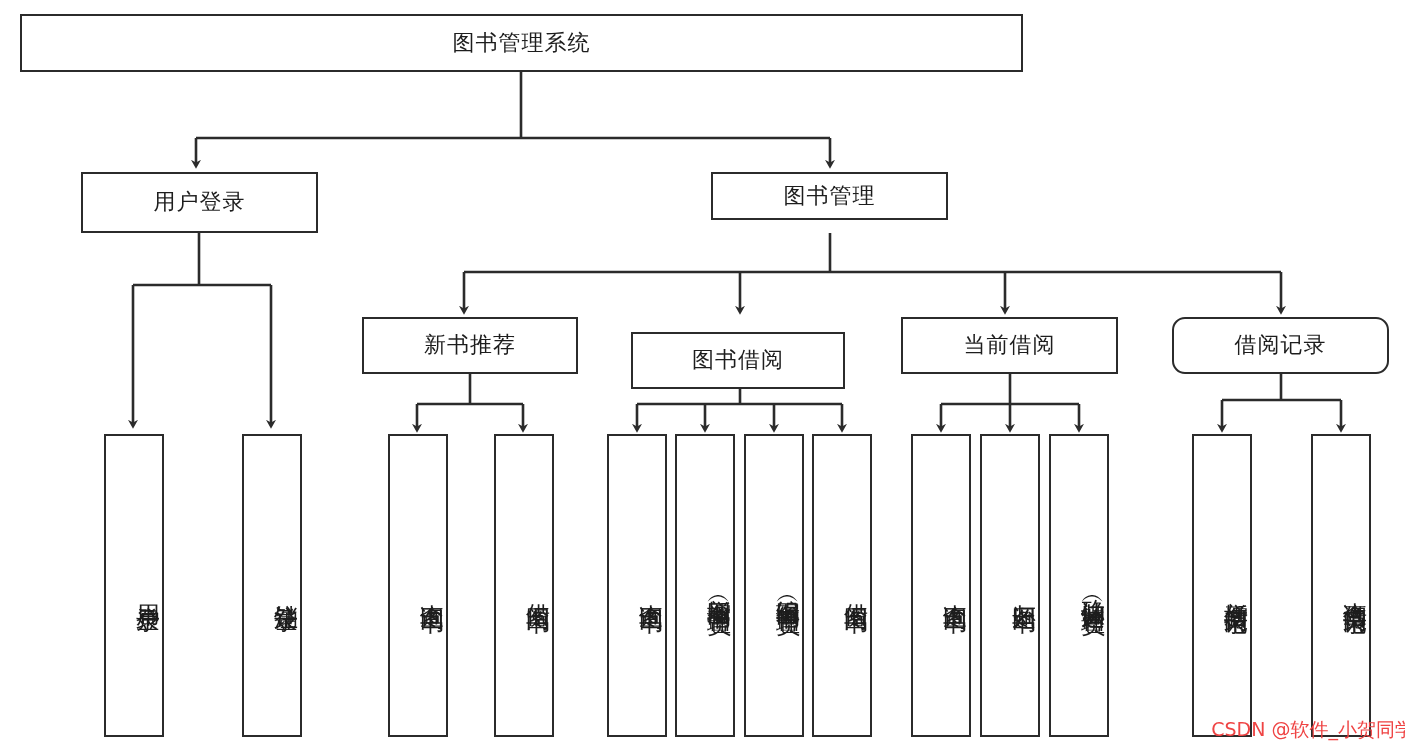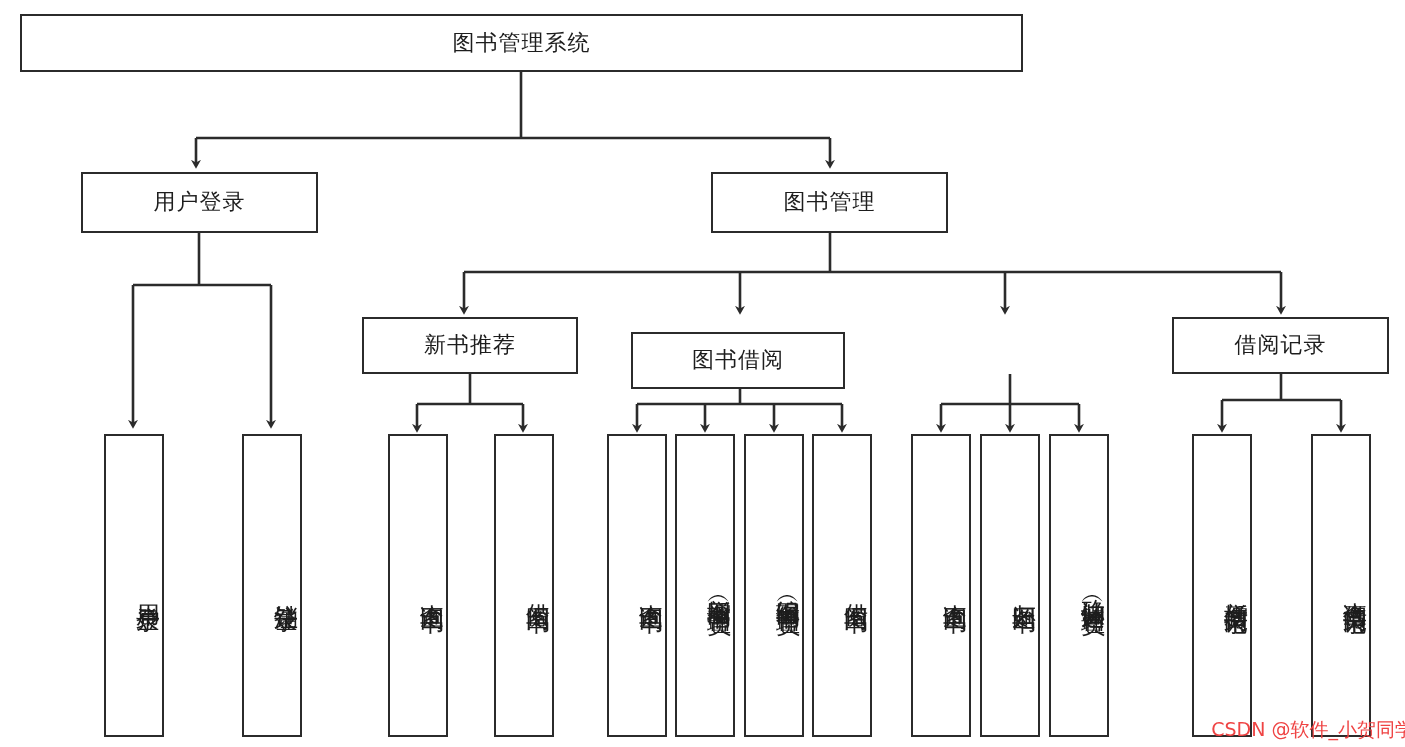--- a/index.html
+++ b/index.html
@@ -121,31 +121,34 @@
     </g>
   </svg>
 
   <div class="node horiz" style="left:20px; top:14px; width:1003px; height:58px;">
     <span>图书管理系统</span>
   </div>
 
   <div class="node horiz" style="left:81px; top:172px; width:237px; height:61px;">
     <span>用户登录</span>
   </div>
-  <div class="node horiz" style="left:711px; top:172px; width:237px; height:61px;">
+  <div class="node horiz" style="left:711px; top:172px; width:237px; height:48px;">
     <span>图书管理</span>
   </div>
 
   <div class="node horiz" style="left:362px; top:317px; width:216px; height:57px;justify-content:center;">
     <span>新书推荐</span>
   </div>
   <div class="node horiz" style="left:631px; top:332px; width:214px; height:57px;">
     <span>图书借阅</span>
   </div>
-  <div class="node horiz" style="left:1172px; top:317px; width:217px; height:57px;">
+  <div class="node horiz" style="left:901px; top:317px; width:217px; height:57px;">
+    <span>当前借阅</span>
+  </div>
+  <div class="node horiz" style="left:1172px; top:317px; width:217px; height:57px;border-radius:13px;">
     <span>借阅记录</span>
   </div>
 
   <div class="node vert" style="left:104px; top:434px; width:60px; height:303px;">
     <span class="vlabel">用户登录</span>
   </div>
   <div class="node vert" style="left:242px; top:434px; width:60px; height:303px;">
     <span class="vlabel">注销登录</span>
   </div>
 

